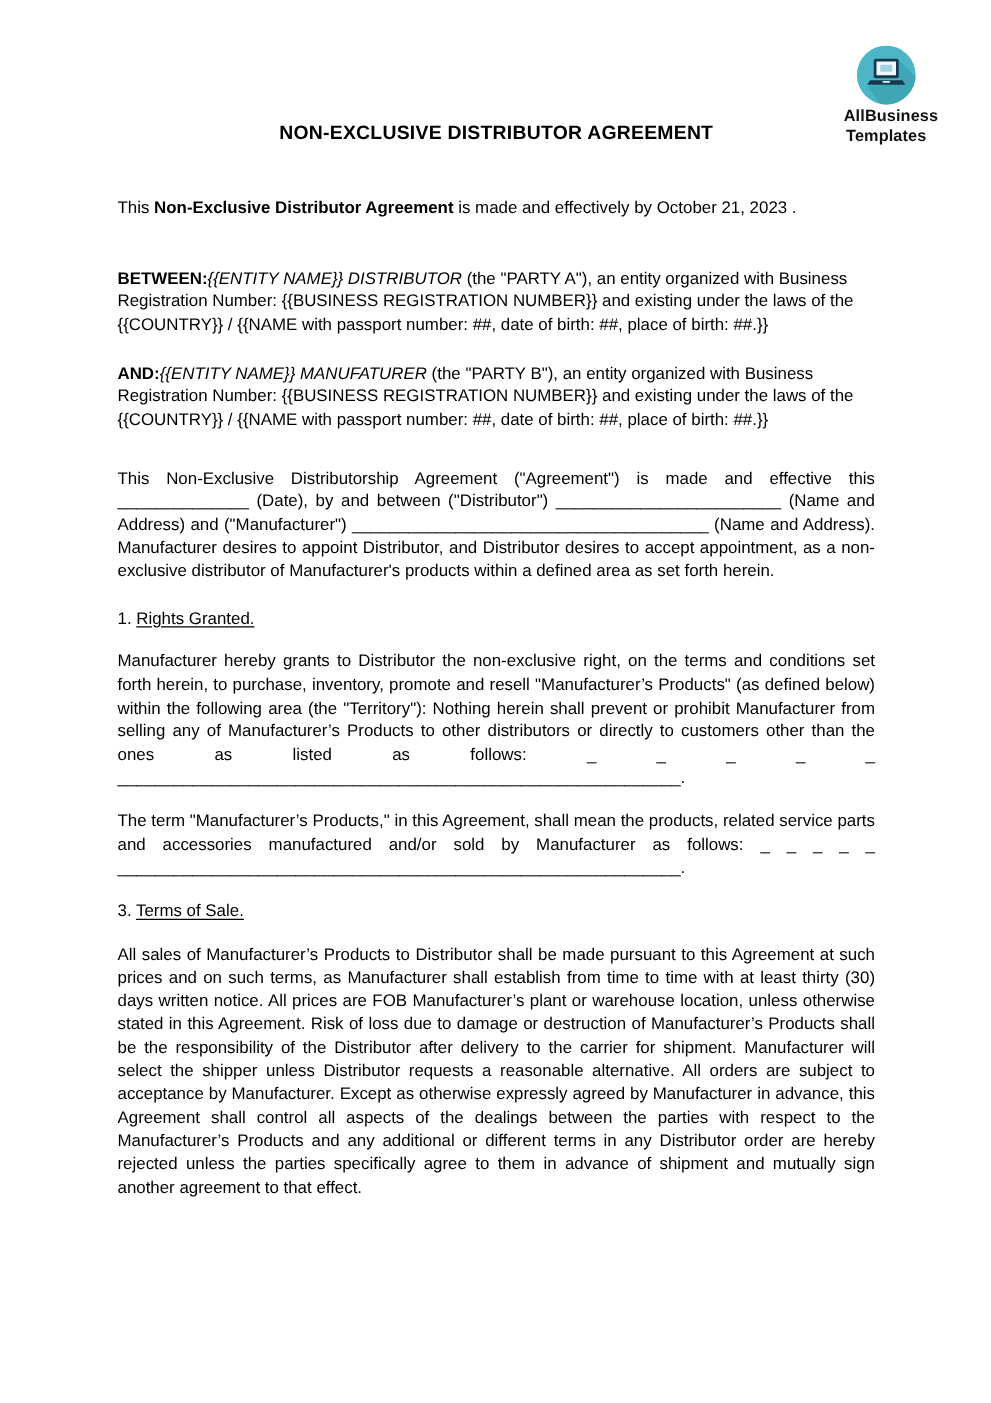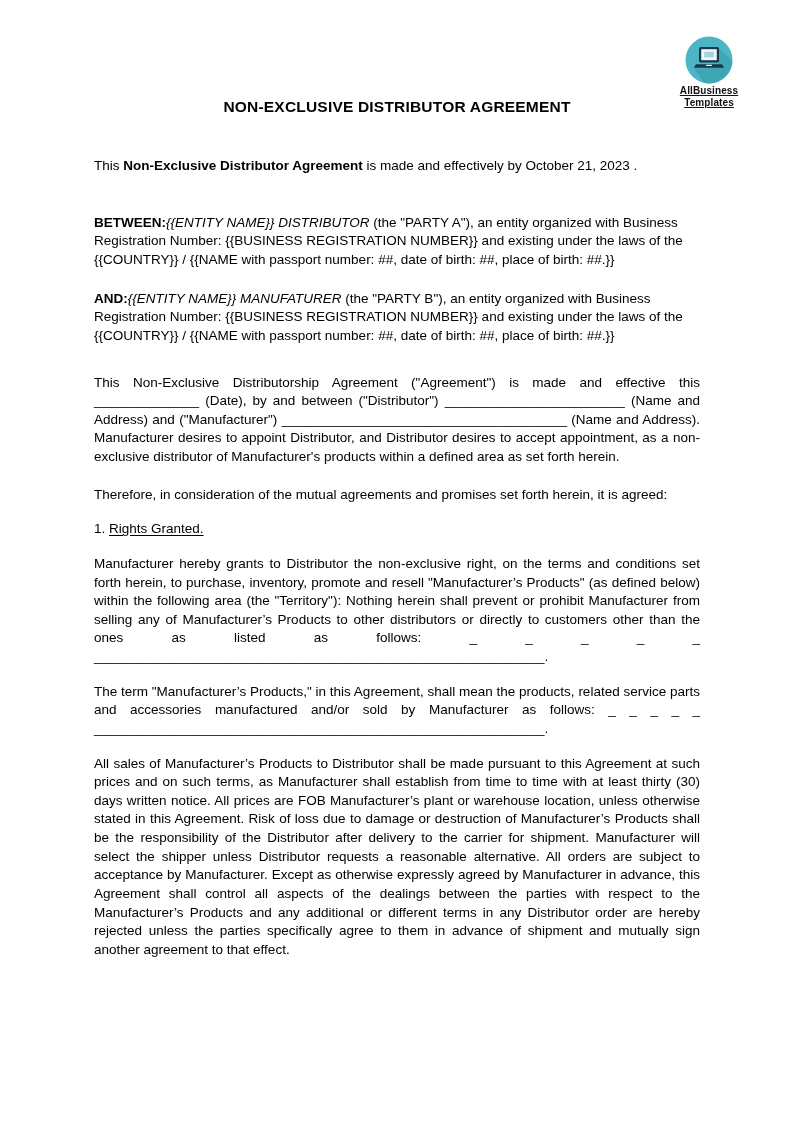--- a/index.html
+++ b/index.html
@@ -23,26 +23,25 @@
   .logo {
     position: absolute;
     top: 36px;
     right: 50px;
     width: 68px;
     text-align: center;
   }
   .logo svg { display: block; margin: 0 auto; }
   .logo-text {
     margin-top: 1px;
-    font-size: 10px;
+    font-size: 13px;
     font-weight: 600;
     line-height: 1.2;
     color: #111111;
     letter-spacing: 0.1px;
-    text-decoration: underline;
   }
   h1.doc-title {
     text-align: center;
     font-size: 15.5px;
     font-weight: bold;
     letter-spacing: 0.2px;
     margin: 0 0 40px 0;
     line-height: 1.3;
   }
   .p { margin: 16px 0 19px 0; }
@@ -87,22 +86,22 @@
   <h1 class="doc-title">NON-EXCLUSIVE DISTRIBUTOR AGREEMENT</h1>
 
   <p class="p p-intro"><span class="seg">This </span><b class="seg">Non-Exclusive Distributor Agreement</b><span class="seg"> is made and effectively by October 21, 2023 .</span></p>
 
   <p class="p p-between"><b class="seg">BETWEEN:</b><i class="seg">{{ENTITY NAME}} DISTRIBUTOR</i><span class="seg"> (the "PARTY A"), an entity organized with Business Registration Number: {{BUSINESS REGISTRATION NUMBER}} and existing under the laws of the {{COUNTRY}} / {{NAME with passport number: ##, date of birth: ##, place of birth: ##.}}</span></p>
 
   <p class="p p-and"><b class="seg">AND:</b><i class="seg">{{ENTITY NAME}} MANUFATURER</i><span class="seg"> (the "PARTY B"), an entity organized with Business Registration Number: {{BUSINESS REGISTRATION NUMBER}} and existing under the laws of the {{COUNTRY}} / {{NAME with passport number: ##, date of birth: ##, place of birth: ##.}}</span></p>
 
   <p class="p p-recital">This Non-Exclusive Distributorship Agreement ("Agreement") is made and effective this ______________ (Date), by and between ("Distributor") ________________________ (Name and Address) and ("Manufacturer") ______________________________________ (Name and Address). Manufacturer desires to appoint Distributor, and Distributor desires to accept appointment, as a non-exclusive distributor of Manufacturer's products within a defined area as set forth herein.</p>
 
-  <p class="p p-therefore">Therefore, in consideration of the mutual agreements and promises set forth herein, it is agreed:</p>
 
   <p class="sec-h"><span>1.</span> <u>Rights Granted.</u></p>
   <p class="sec-b">Manufacturer hereby grants to Distributor the non-exclusive right, on the terms and conditions set forth herein, to purchase, inventory, promote and resell "Manufacturer’s Products" (as defined below) within the following area (the "Territory"):  Nothing herein shall prevent or prohibit Manufacturer from selling any of Manufacturer’s Products to other distributors or directly to customers other than the ones as listed as follows: _ _ _ _ _ ____________________________________________________________.</p>
 
   <p class="sec-b">The term "Manufacturer’s Products," in this Agreement, shall mean the products, related service parts and accessories manufactured and/or sold by Manufacturer as follows: _ _ _ _ _ ____________________________________________________________.</p>
 
+  <p class="sec-h"><span>3.</span> <u>Terms of Sale.</u></p>
   <p class="sec-b sec-b-last">All sales of Manufacturer’s Products to Distributor shall be made pursuant to this Agreement at such prices and on such terms, as Manufacturer shall establish from time to time with at least thirty (30) days written notice.  All prices are FOB Manufacturer’s plant or warehouse location, unless otherwise stated in this Agreement.   Risk of loss due to damage or destruction of Manufacturer’s Products shall be the responsibility of the Distributor after delivery to the carrier for shipment.  Manufacturer will select the shipper unless Distributor requests a reasonable alternative.  All orders are subject to acceptance by Manufacturer.  Except as otherwise expressly agreed by Manufacturer in advance, this Agreement shall control all aspects of the dealings between the parties with respect to the Manufacturer’s Products and any additional or different terms in any Distributor order are hereby rejected unless the parties specifically agree to them in advance of shipment and mutually sign another agreement to that effect.</p>
 
 </div>
 
 </body></html>

